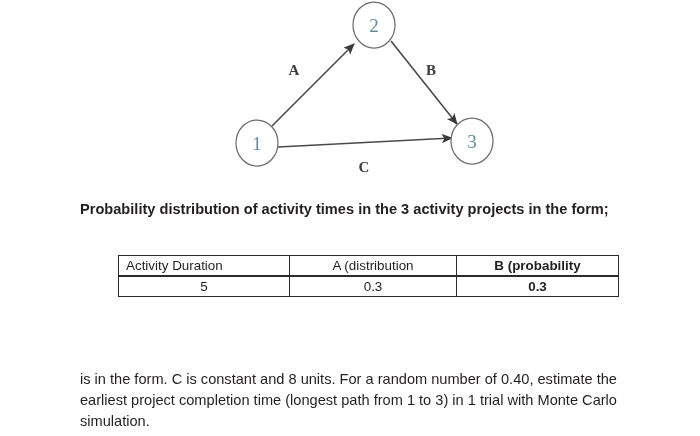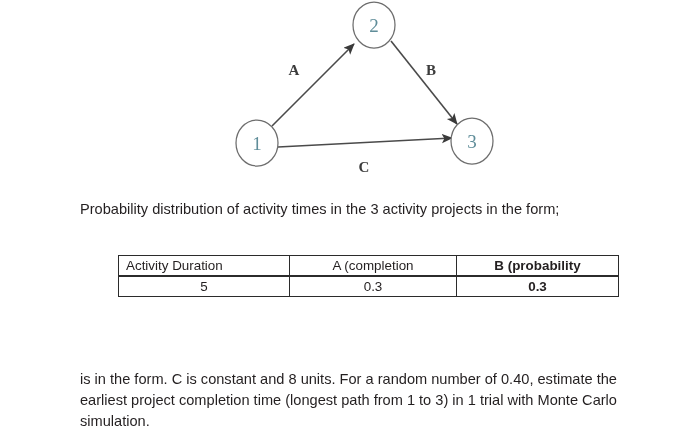--- a/index.html
+++ b/index.html
@@ -54,21 +54,21 @@
   
   .prose {
     position: absolute;
     left: 80px;
     width: 552px;
     font-size: 14.6px;
     line-height: 21px;
     color: #231f20;
     font-family: "Liberation Sans", sans-serif;
   }
-  #intro-paragraph { top: 199px; }
+  #intro-paragraph { top: 199px; font-weight: bold; }
   #question-paragraph { top: 369px; }
 
   
   #prob-table-wrap {
     position: absolute;
     left: 118px;
     top: 255px;
     width: 470px;
   }
   table.prob-table {
@@ -126,21 +126,21 @@
   </svg>
 </div>
 
 <div class="prose" id="intro-paragraph">Probability distribution of activity times in the 3 activity projects in the form;</div>
 
 <div id="prob-table-wrap">
   <table class="prob-table">
     <tbody>
       <tr class="header-row">
         <td class="col-duration">Activity Duration</td>
-        <td class="col-a">A (completion</td>
+        <td class="col-a">A (distribution</td>
         <td class="col-b">B (probability</td>
       </tr>
       <tr>
         <td class="col-duration">5</td>
         <td class="col-a">0.3</td>
         <td class="col-b">0.3</td>
       </tr>
     </tbody>
   </table>
 </div>

